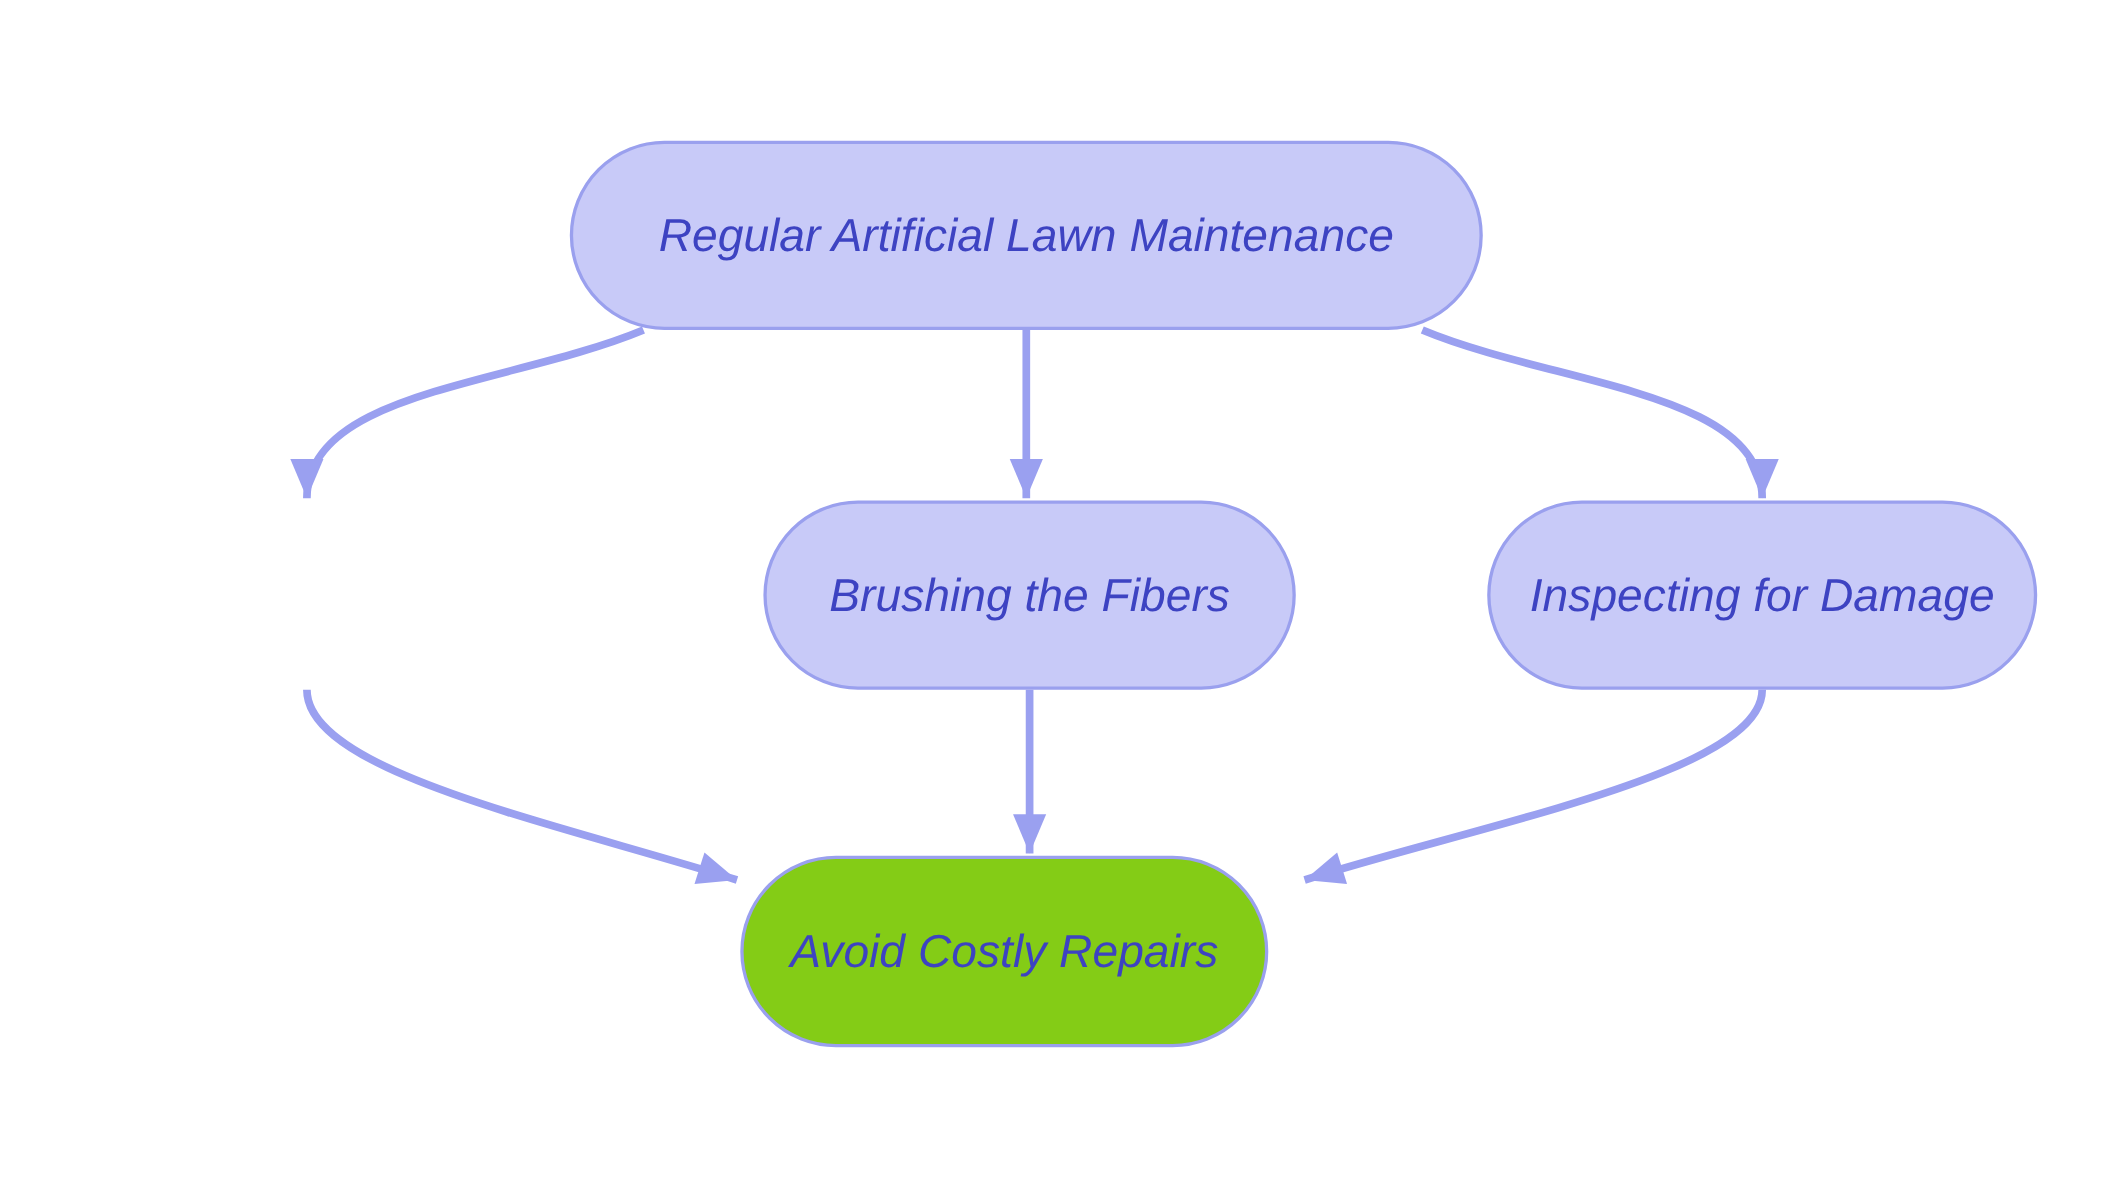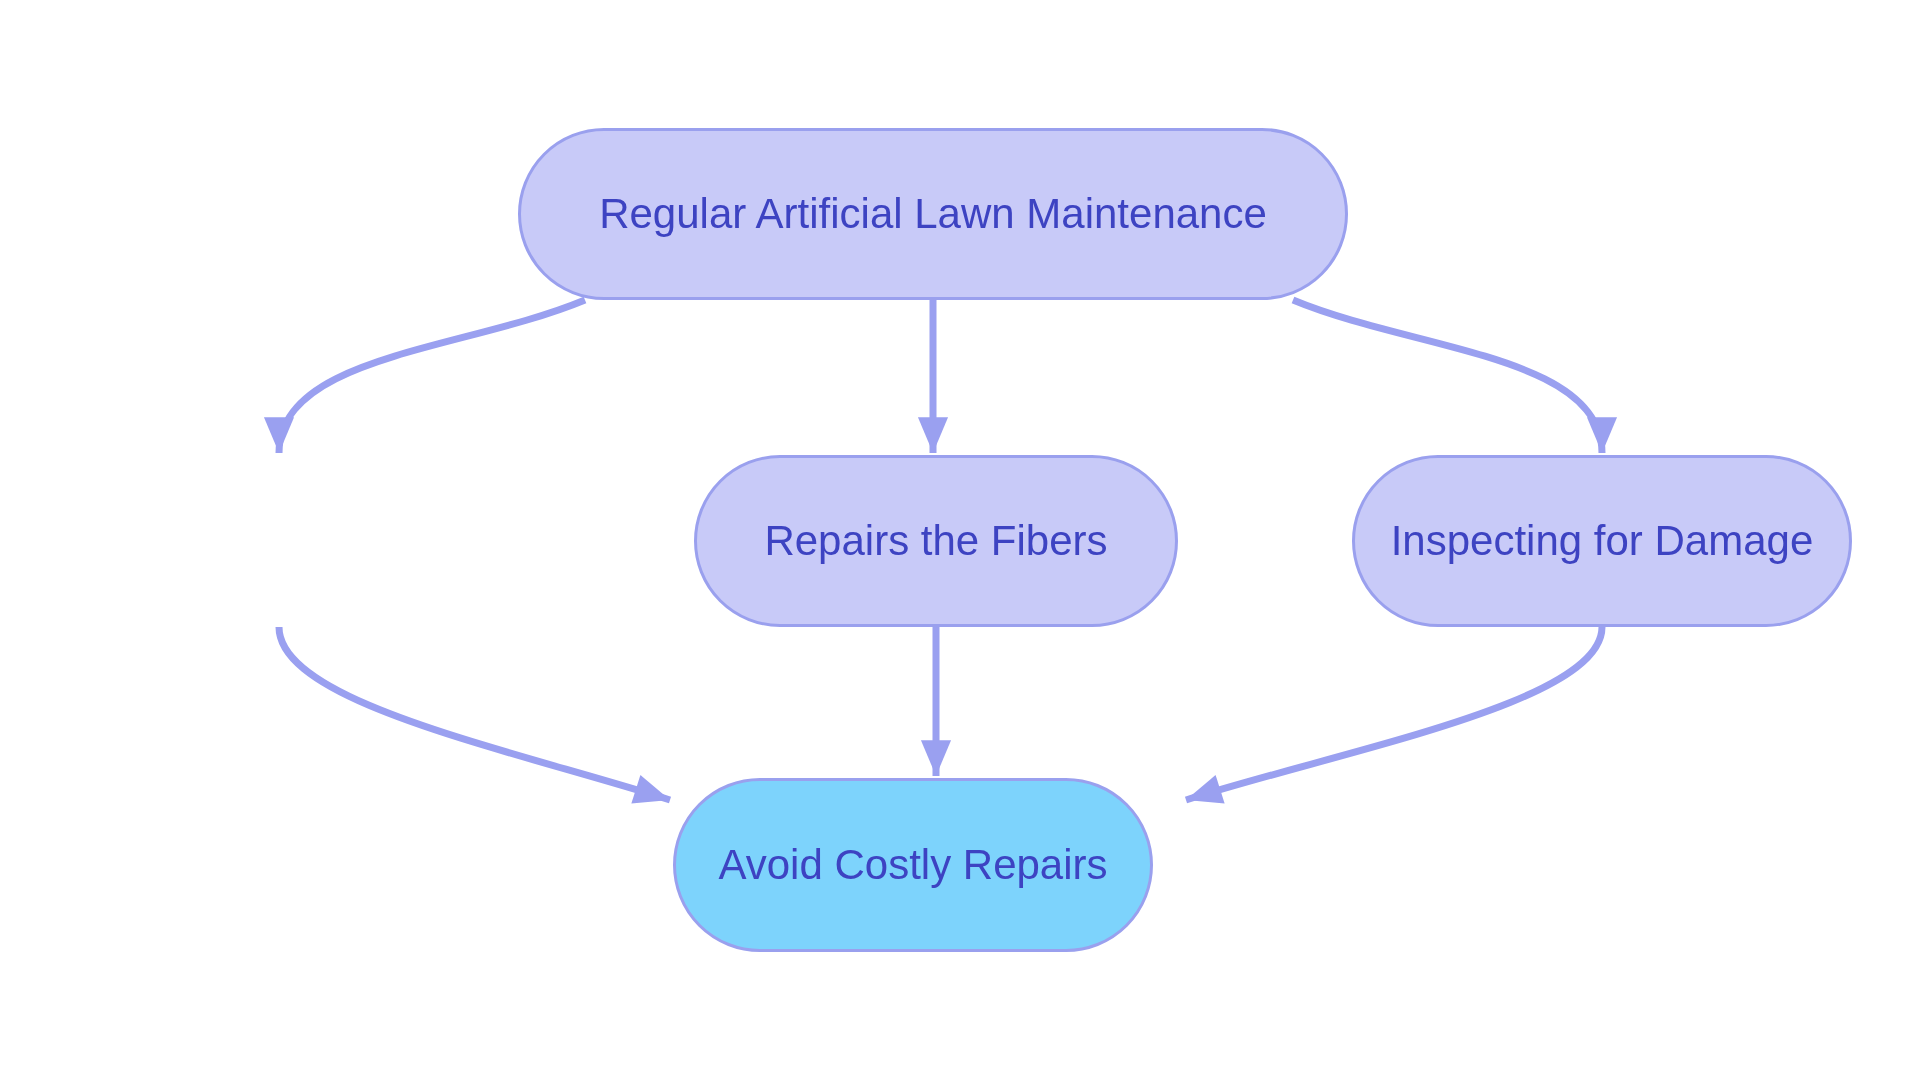--- a/index.html
+++ b/index.html
@@ -35,20 +35,21 @@
     border-radius: 90px;
     border: 3px solid transparent;
     text-align: center;
     white-space: nowrap;
     font-size: 42px;
     line-height: 1.2;
   }
   .node-label {
     display: inline-block;
     padding: 0 20px;
+    font-style: italic;
   }
 </style>
 </head>
 <body>
 
 <div id="canvas" style="background: rgb(255, 255, 255);">
   <svg id="edges-layer" width="1920" height="1083" viewBox="0 0 1920 1083" xmlns="http://www.w3.org/2000/svg">
     <defs>
       <marker id="arrowhead" viewBox="0 0 40 34" refX="39" refY="17" markerWidth="38" markerHeight="32" markerUnits="userSpaceOnUse" orient="auto">
         <path d="M1,1 L39,17 L1,33 Z" fill="#9aa0f0"></path>
@@ -59,21 +60,21 @@
       <path class="edge" d="M1293,300 C1413,350 1602,355 1602,453" stroke="#9aa0f0" marker-end="url(#arrowhead)"></path>
       <path class="edge" d="M279,627 C279,702 505,748 670,800" stroke="#9aa0f0" marker-end="url(#arrowhead)"></path>
       <path class="edge" d="M936,627 L936,776" stroke="#9aa0f0" marker-end="url(#arrowhead)"></path>
       <path class="edge" d="M1602,627 C1602,702 1351,748 1186,800" stroke="#9aa0f0" marker-end="url(#arrowhead)"></path>
     </svg>
 
 <div class="node" style="left: 518px; top: 128px; width: 830px; height: 172px; background: rgb(200, 202, 248); border-color: rgb(154, 160, 238); color: rgb(61, 67, 194);">
       <span class="node-label">Regular Artificial Lawn Maintenance</span>
     </div>
     <div class="node" style="left: 694px; top: 455px; width: 484px; height: 172px; background: rgb(200, 202, 248); border-color: rgb(154, 160, 238); color: rgb(61, 67, 194);">
-      <span class="node-label">Repairs the Fibers</span>
+      <span class="node-label">Brushing the Fibers</span>
     </div>
     <div class="node" style="left: 1352px; top: 455px; width: 500px; height: 172px; background: rgb(200, 202, 248); border-color: rgb(154, 160, 238); color: rgb(61, 67, 194);">
       <span class="node-label">Inspecting for Damage</span>
     </div>
-    <div class="node" style="left: 673px; top: 778px; width: 480px; height: 174px; background: #7dd3fc; border-color: rgb(154, 160, 238); color: rgb(61, 67, 194);">
+    <div class="node" style="left: 673px; top: 778px; width: 480px; height: 174px; background: #84cc16; border-color: rgb(154, 160, 238); color: rgb(61, 67, 194);">
       <span class="node-label">Avoid Costly Repairs</span>
     </div>
   </div>
 
 </body></html>

